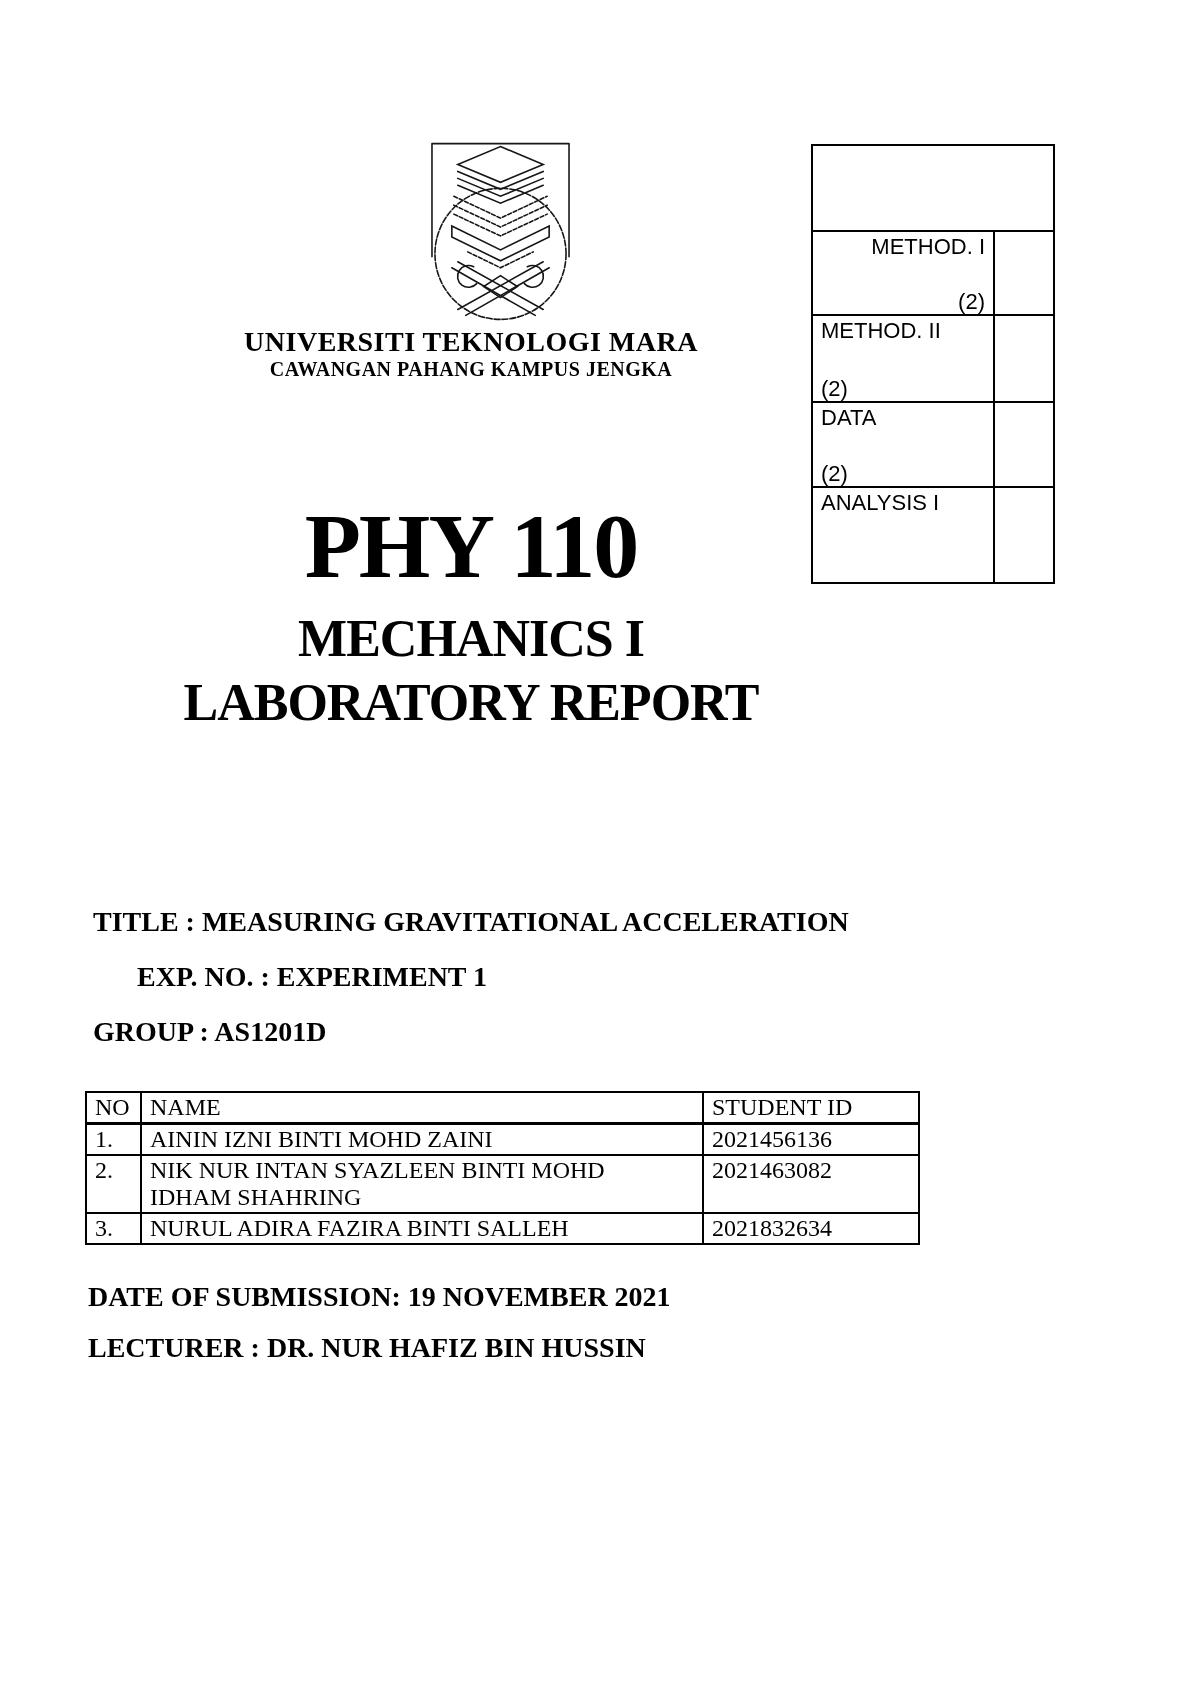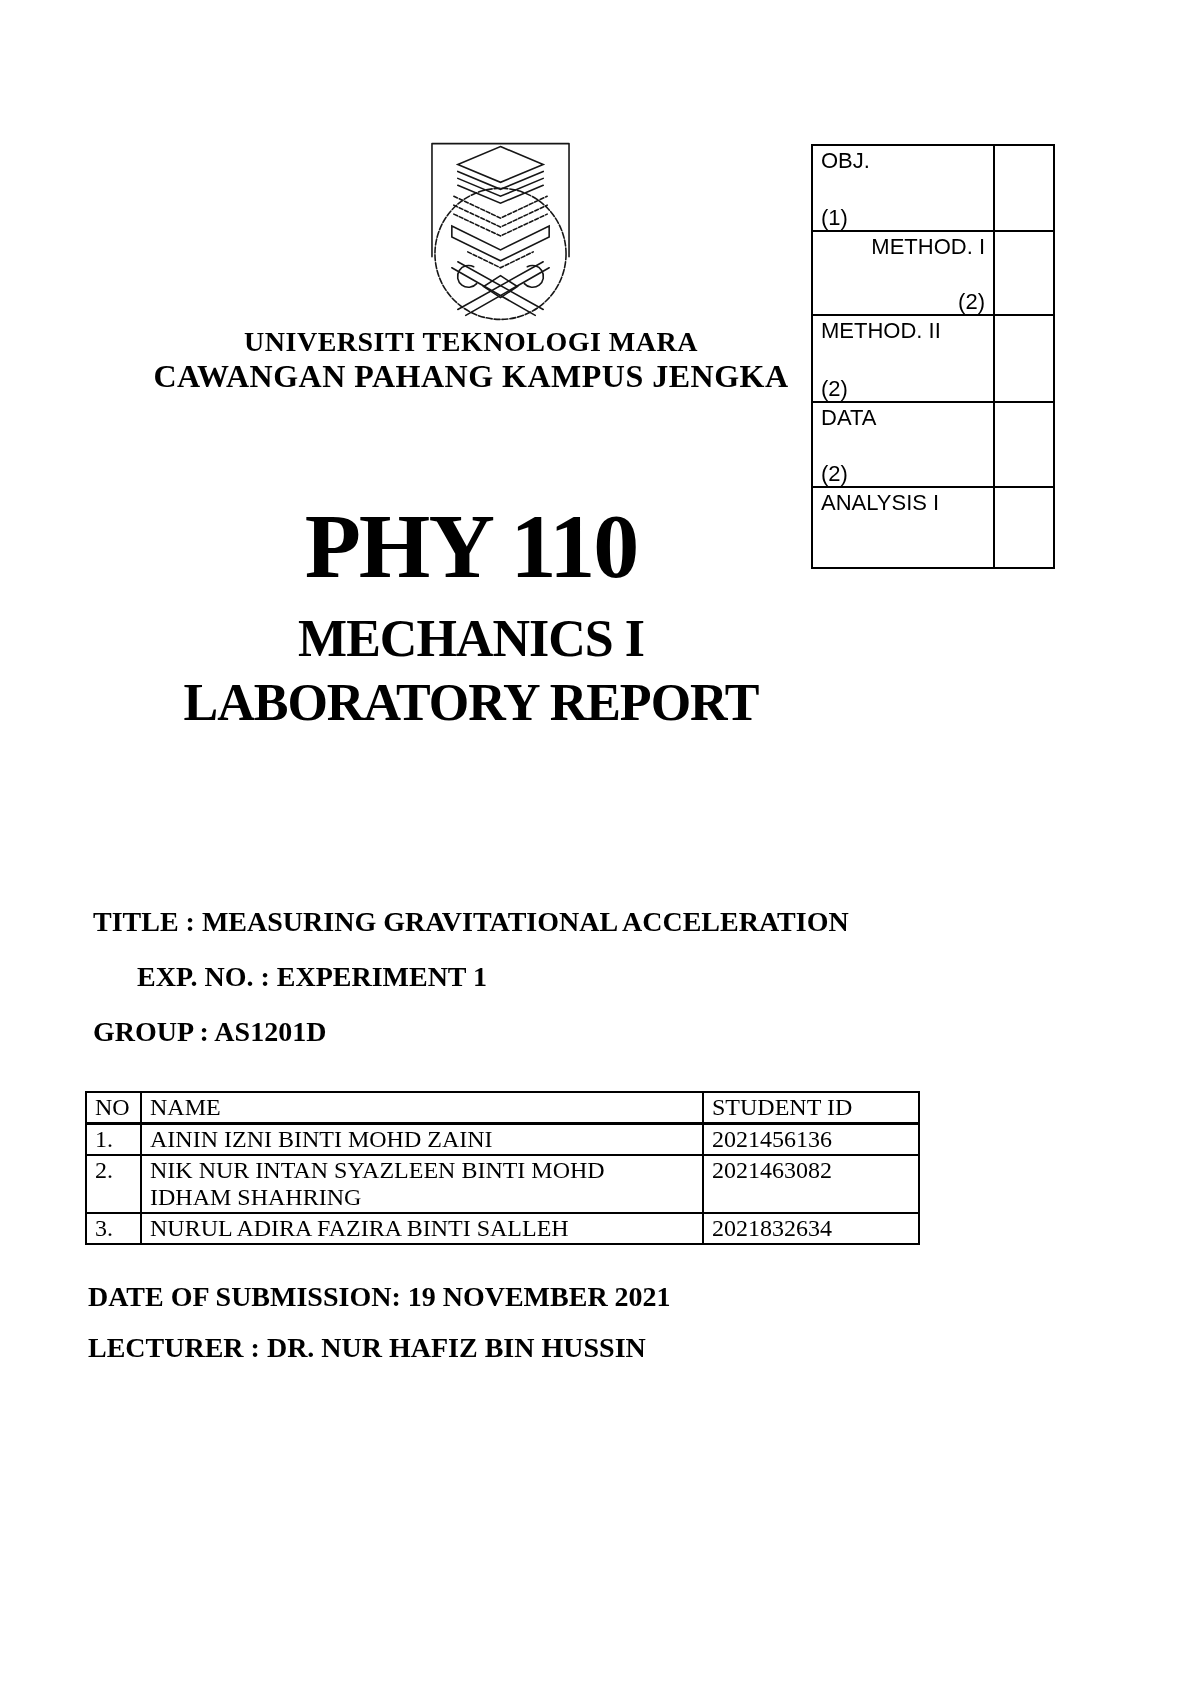--- a/index.html
+++ b/index.html
@@ -10,21 +10,21 @@
     background:#ffffff;
     color:#000000;
     font-family:"Liberation Serif","DejaVu Serif",serif;
     overflow:hidden;
   }
   
   .logo{position:absolute;left:428px;top:140px;width:145px;height:184px;}
   
   .center-col{position:absolute;left:85px;width:772px;text-align:center;font-family:Liberation Serif, serif;}
   .univ1{top:326px;font-size:28px;font-weight:bold;letter-spacing:.5px;}
-  .univ2{top:358px;font-size:32px;font-weight:bold;letter-spacing:.5px;}
+  .univ2{top:358px;font-size:20px;font-weight:bold;letter-spacing:.5px;}
   
   .phy{top:498px;font-size:92px;font-weight:bold;letter-spacing:-2px;line-height:1.05;}
   .mech{top:612px;font-size:52px;font-weight:bold;letter-spacing:-1px;line-height:1.05;}
   .labrep{top:676px;font-size:52px;font-weight:bold;letter-spacing:-1px;line-height:1.05;}
   
   .marks{
     position:absolute;left:811px;top:144px;width:244px;
     border:2px solid #000;box-sizing:border-box;
     font-family:"Liberation Sans","DejaVu Sans",sans-serif;
     font-size:22px;line-height:24px;
@@ -35,21 +35,21 @@
   .mitem{width:182px;border-right:2px solid #000;display:flex;flex-direction:column;
          justify-content:space-between;padding:3px 8px 0 8px;}
   .mmark{flex:1;}
   .mhead{height:38px;}
   .mhead .mitem{justify-content:center;align-items:center;padding:0;}
   .mhead .mmark{display:flex;justify-content:center;align-items:center;}
   .mrow.r1{height:84px;}
   .mrow.r2{height:84px;text-align:right;}
   .mrow.r3{height:87px;}
   .mrow.r4{height:85px;}
-  .mrow.r5{height:81px;}
+  .mrow.r5{height:96px;}
   
   .detail{position:absolute;left:93px;font-size:28px;font-weight:bold;white-space:nowrap;}
   .d-title{top:906px;}
   .d-exp{top:961px;margin-left:44px;}
   .d-group{top:1016px;}
   
   .members{
     position:absolute;left:85px;top:1091px;width:833px;
     border-collapse:collapse;table-layout:fixed;
     font-size:24px;line-height:27px;
@@ -93,24 +93,20 @@
         <path d="M100,127 a11,11 0 1 1 -3,17"></path>
       </g>
     </svg>
   </div>
 
   <div class="center-col univ1">UNIVERSITI TEKNOLOGI MARA</div>
   <div class="center-col univ2">CAWANGAN PAHANG KAMPUS JENGKA</div>
 
   <div class="marks">
     <div class="mrow r1">
-      <div class="mcell mitem">
-        <span>OBJ.</span>
-        <span>(1)</span>
-      </div>
       <div class="mcell mmark"></div>
     </div>
     <div class="mrow r2">
       <div class="mcell mitem">
         <span>METHOD. I</span>
         <span>(2)</span>
       </div>
       <div class="mcell mmark"></div>
     </div>
     <div class="mrow r3">

